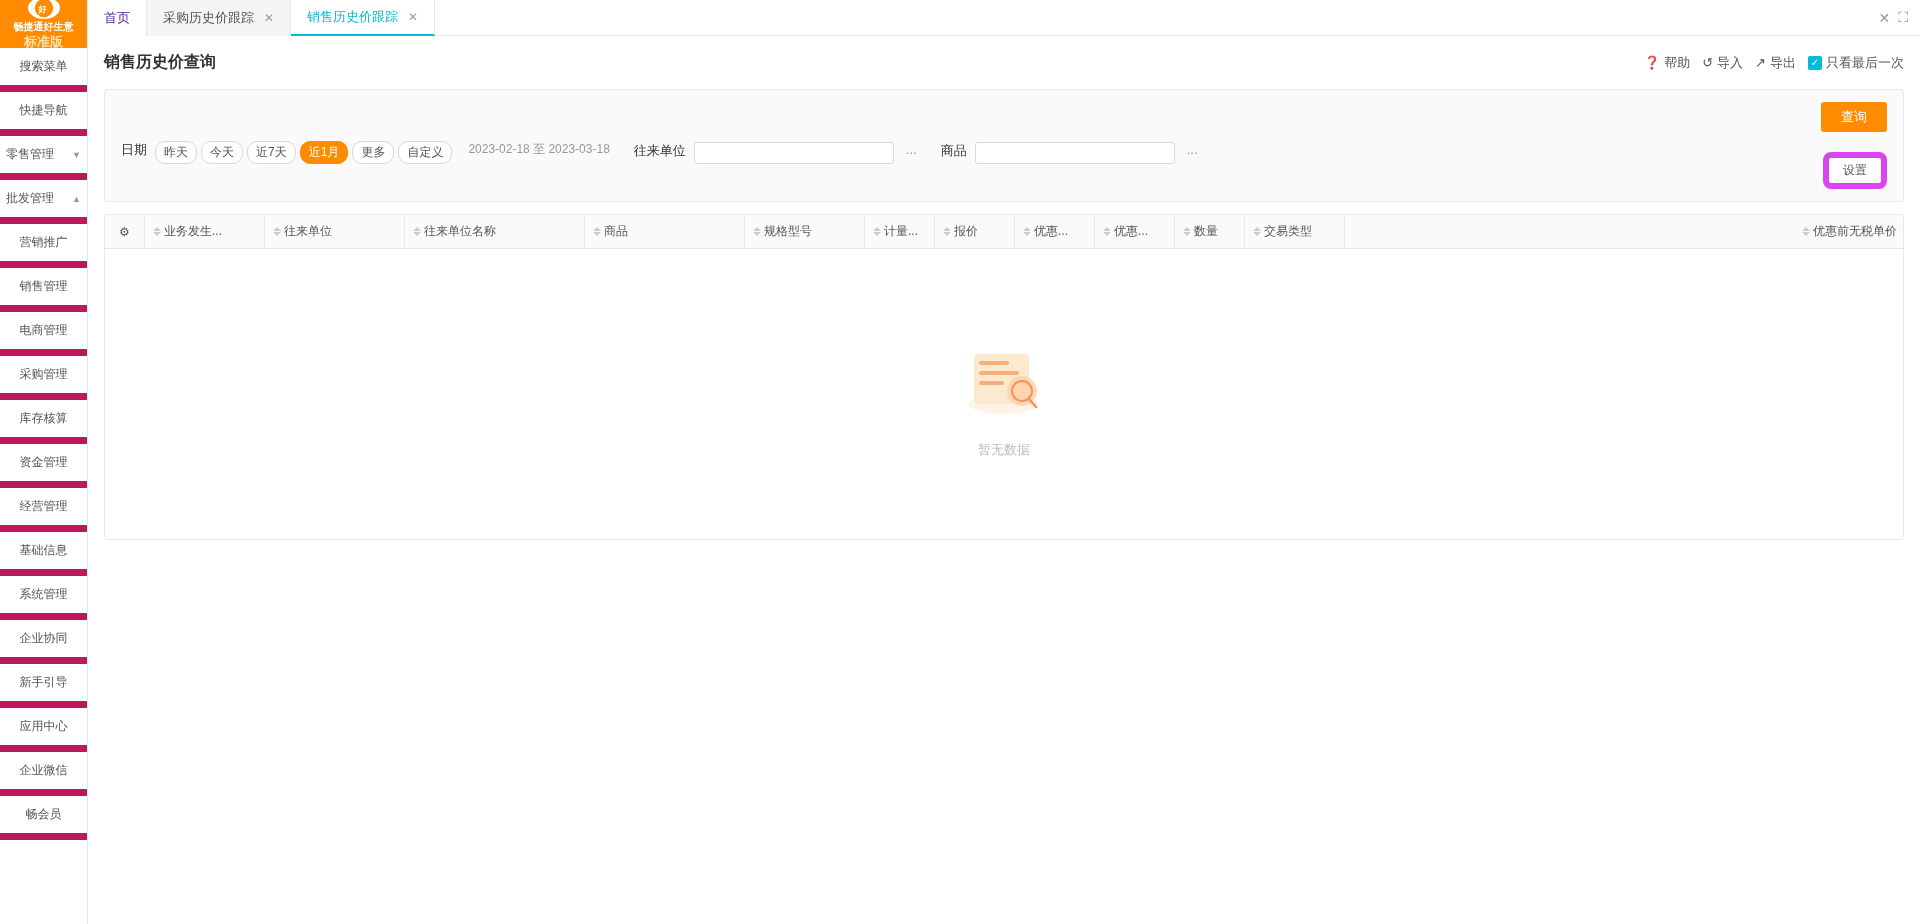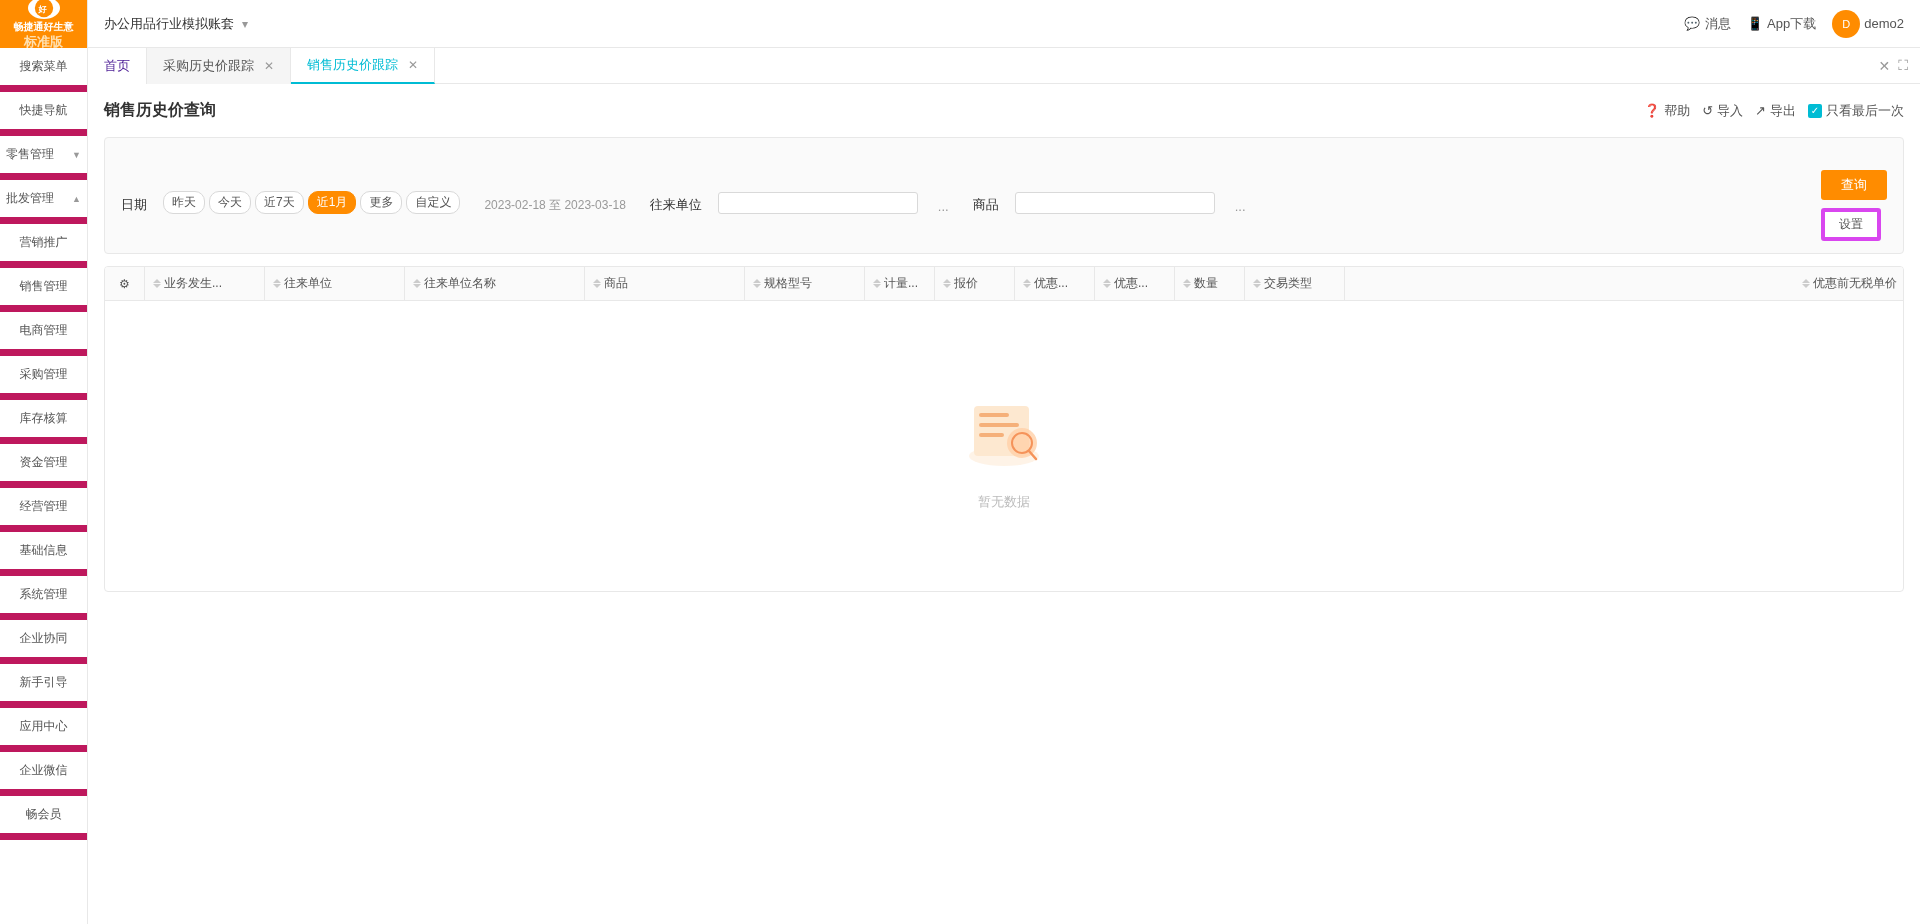--- a/index.html
+++ b/index.html
@@ -43,33 +43,33 @@
     .page-header { display: flex; align-items: center; justify-content: space-between; margin-bottom: 16px; }
     .page-title { font-size: 16px; font-weight: bold; color: #333; }
     .page-actions { display: flex; align-items: center; gap: 12px; color: #555; font-size: 13px; }
     .page-action { display: flex; align-items: center; gap: 4px; cursor: pointer; }
     .checkbox-label { display: flex; align-items: center; gap: 4px; cursor: pointer; }
     .checkbox-checked { width: 14px; height: 14px; background: #00bcd4; border-radius: 2px; display: flex; align-items: center; justify-content: center; color: #fff; font-size: 10px; }
 
     
     .filter-area { background: #fafafa; border: 1px solid #e8e8e8; border-radius: 4px; padding: 12px 16px; margin-bottom: 12px; }
     .filter-row { display: flex; align-items: center; gap: 24px; flex-wrap: wrap; }
-    .filter-item { display: flex; align-items: flex-end; gap: 16px; margin-top: 14px; }
+    .filter-item { display: flex; align-items: flex-start; gap: 8px; margin-top: 14px; }
     .filter-label { color: #333; font-size: 13px; white-space: nowrap; }
     .date-btns { display: flex; align-items: center; gap: 4px; }
     .date-btn { padding: 2px 8px; border-radius: 10px; font-size: 12px; cursor: pointer; border: 1px solid #d9d9d9; background: #fff; color: #555; }
     .date-btn.active { background: #ff8c00; color: #fff; border-color: #ff8c00; }
     .date-range { font-size: 12px; color: #999; margin-left: 8px; }
     .filter-input { border: 1px solid #d9d9d9; border-radius: 3px; padding: 3px 8px; font-size: 12px; width: 200px; color: #999; }
     .filter-dots { color: #999; cursor: pointer; margin-left: 4px; }
 
     
-    .query-btn-area { display: flex; flex-direction: column; gap: 8px; align-items: flex-start; margin-left: auto; margin-top: 20px; }
+    .query-btn-area { display: flex; flex-direction: column; gap: 20px; align-items: flex-end; margin-left: auto; }
     .btn-query { background: #ff8c00; color: #fff; border: none; border-radius: 3px; padding: 6px 20px; font-size: 13px; cursor: pointer; }
-    .btn-settings { background: #fff; color: #555; border: 4px solid #d946ef; border-radius: 3px; padding: 4px 14px; font-size: 12px; cursor: pointer; }
+    .btn-settings { background: #fff; color: #555; border: 6px solid #d946ef; border-radius: 8px; padding: 4px 14px; font-size: 12px; cursor: pointer; }
 
     
     .table-container { border: 1px solid #e8e8e8; border-radius: 4px; overflow: hidden; }
     .table-header { display: flex; background: #fafafa; border-bottom: 1px solid #e8e8e8; }
     .th { padding: 8px 6px; font-size: 12px; color: #555; display: flex; align-items: center; gap: 3px; border-right: 1px solid #e8e8e8; white-space: nowrap; overflow: hidden; }
     .th:last-child { border-right: none; flex: 1; justify-content: flex-end; }
 
     
     .col-gear { width: 40px; flex-shrink: 0; justify-content: center; }
     .col-date { width: 120px; flex-shrink: 0; }
@@ -164,40 +164,20 @@
   <div class="sidebar-item">
     <span>企业微信</span>
   </div>
   <div class="sidebar-item">
     <span>畅会员</span>
   </div>
 </div>
 
 <div class="main">
 
-  <div class="topbar">
-    <div class="topbar-left">
-      <span class="topbar-title">办公用品行业模拟账套</span>
-      <span class="topbar-dropdown">▾</span>
-    </div>
-    <div class="topbar-right">
-      <div class="topbar-right-item">
-        <span>💬</span>
-        <span>消息</span>
-      </div>
-      <div class="topbar-right-item">
-        <span>📱</span>
-        <span>App下载</span>
-      </div>
-      <div class="topbar-right-item">
-        <div class="avatar">D</div>
-        <span>demo2</span>
-      </div>
-    </div>
-  </div>
 
   <div class="tabbar">
     <div class="tab tab-home">
       <span>首页</span>
     </div>
     <div class="tab">
       <span>采购历史价跟踪</span>
       <span class="tab-close">✕</span>
     </div>
     <div class="tab active">

